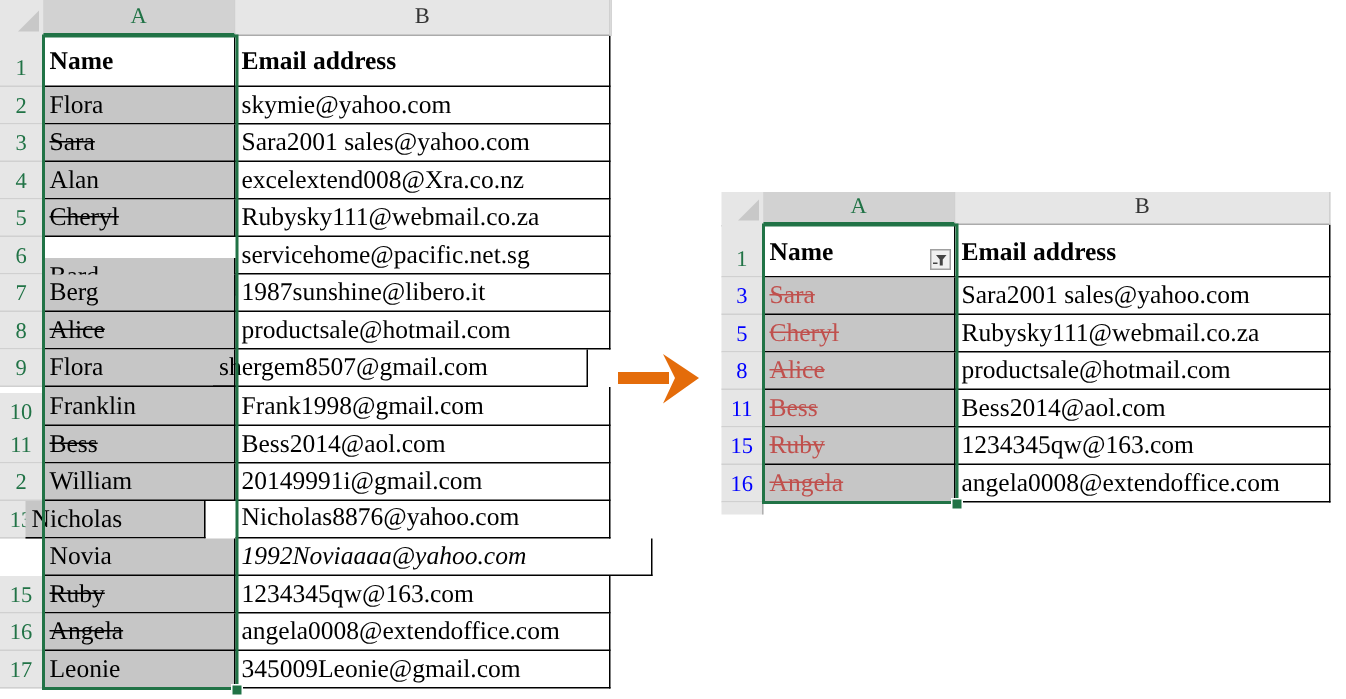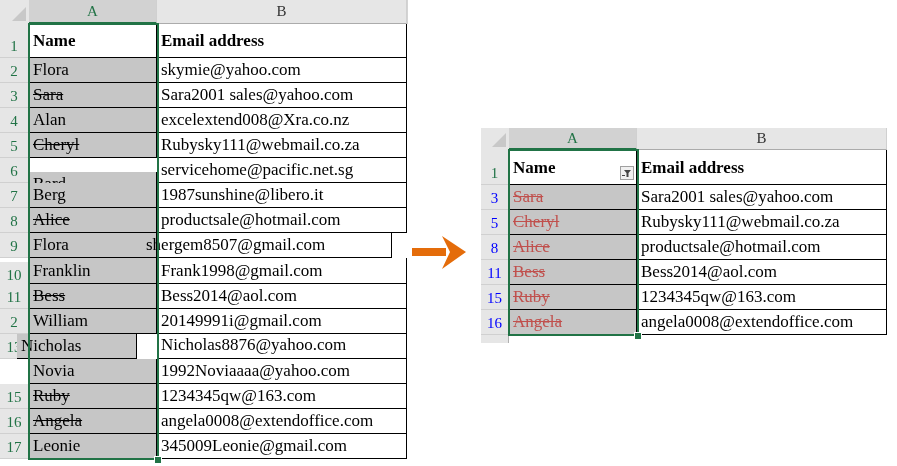--- a/index.html
+++ b/index.html
@@ -143,21 +143,21 @@
       <div class="cell name" style="left: 17px; top: 333.66px; width: 120px; height: 25.06px;">
         <span>Nicholas</span>
       </div>
       <div class="cell" style="left: 157px; top: 333.66px; width: 250px; height: 25.06px; align-items: center;">
         <span>Nicholas8876@yahoo.com</span>
       </div>
       <div class="rowhdr green" style="left: 0px; top: 358.72px; width: 29px; height: 25.06px; margin-top: 28px;">14</div>
       <div class="cell name" style="left: 29px; top: 358.72px; width: 128px; height: 25.06px; align-items: flex-end;">
         <span>Novia</span>
       </div>
-      <div class="cell" style="left: 157px; top: 358.72px; width: 250px; height: 25.06px;">
+      <div class="cell" style="left: 157px; top: 358.72px; width: 278px; height: 25.06px; font-style: italic;">
         <span>1992Noviaaaa@yahoo.com</span>
       </div>
       <div class="rowhdr green" style="left: 0px; top: 383.78px; width: 29px; height: 25.06px;">15</div>
       <div class="cell name strike" style="left: 29px; top: 383.78px; width: 128px; height: 25.06px;">
         <span>Ruby</span>
       </div>
       <div class="cell" style="left: 157px; top: 383.78px; width: 250px; height: 25.06px;">
         <span>1234345qw@163.com</span>
       </div>
       <div class="rowhdr green" style="left: 0px; top: 408.84px; width: 29px; height: 25.06px;">16</div>

